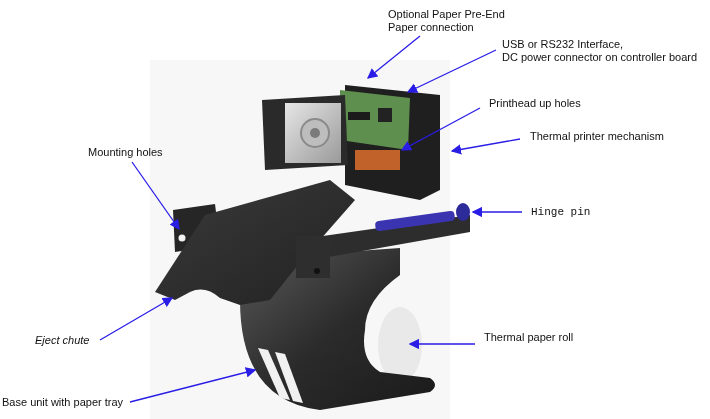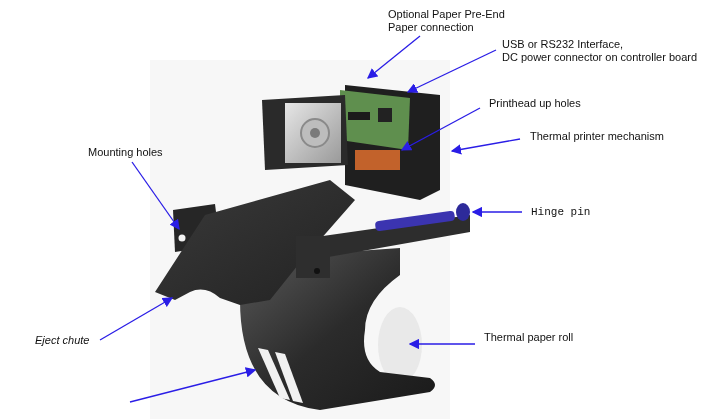--- a/index.html
+++ b/index.html
@@ -108,14 +108,17 @@
   </div>
 
   <div class="label" style="left:35px; top:334px;font-style:italic;">
     <div>Eject chute</div>
   </div>
 
   <div class="label" style="left:484px; top:315px;margin-top:16px;">
     <div>Thermal paper roll</div>
   </div>
 
+  <div class="label" style="left:2px; top:396px;">
+    <div>Base unit with paper tray</div>
+  </div>
 
 </div>
 
 </body></html>

